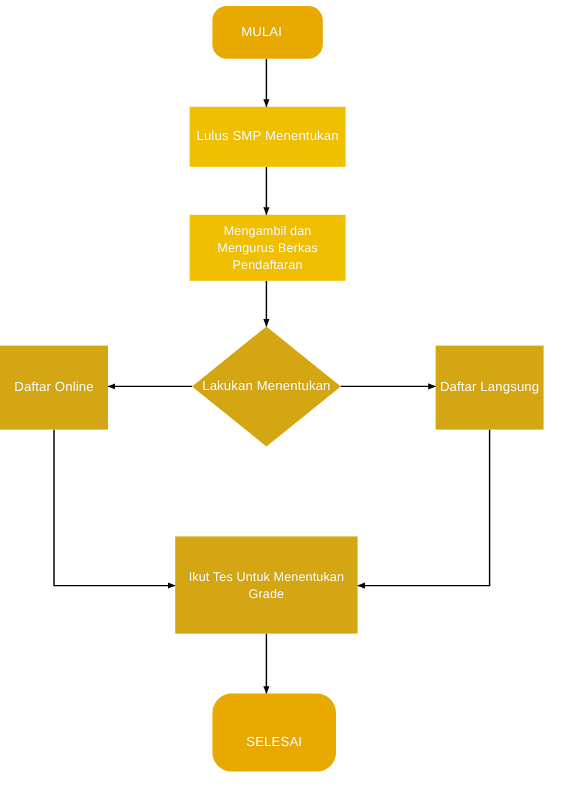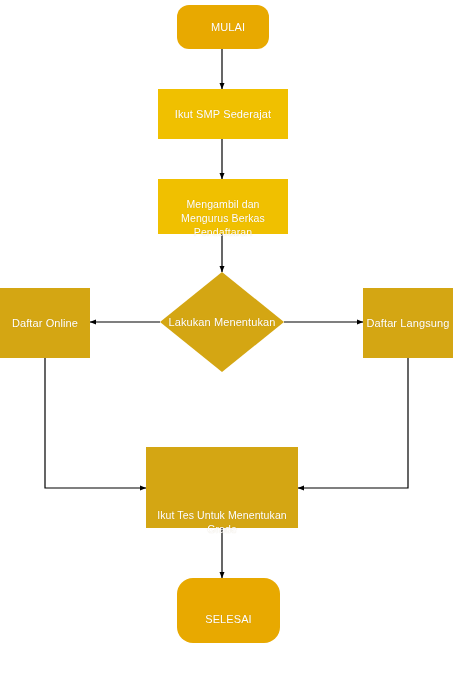--- a/index.html
+++ b/index.html
@@ -66,24 +66,24 @@
       <rect x="158" y="179" width="130" height="55" fill="#F0C000"></rect>
       <polygon points="222,272 284,322 222,372 160,322" fill="#D4A613"></polygon>
       <rect x="0" y="288" width="90" height="70" fill="#D4A613"></rect>
       <rect x="363" y="288" width="90" height="70" fill="#D4A613"></rect>
       <rect x="146" y="447" width="152" height="81" fill="#D4A613"></rect>
       <rect x="177" y="578" width="103" height="65" rx="16" ry="16" fill="#E8A900"></rect>
     </g>
 </svg>
 
 <div id="label-layer">
-    <div class="node-label" style="left: 177px; top: 5px; width: 82px; height: 44px; padding-left: 10px;">MULAI</div>
-    <div class="node-label" style="left: 158px; top: 89px; width: 130px; height: 50px;">Ikut SMP Sederajat</div>
-    <div class="node-label small" style="left: 158px; top: 190px; width: 130px; height: 55px;">Mengambil dan
+    <div class="node-label" style="left: 177px; top: 5px; width: 82px; height: 44px;">MULAI</div>
+    <div class="node-label" style="left: 158px; top: 89px; width: 130px; height: 50px;">Lulus SMP Menentukan</div>
+    <div class="node-label small" style="left: 158px; top: 179px; width: 130px; height: 55px;">Mengambil dan
 Mengurus Berkas
 Pendaftaran</div>
     <div class="node-label" style="left: 160px; top: 272px; width: 124px; height: 100px;">Lakukan Menentukan</div>
     <div class="node-label" style="left: 0px; top: 288px; width: 90px; height: 70px; text-align: right;">Daftar Online</div>
     <div class="node-label" style="left: 363px; top: 288px; width: 90px; height: 70px;">Daftar Langsung</div>
-    <div class="node-label small" style="left: 146px; top: 447px; width: 152px; height: 81px; margin-top: 34px;">Ikut Tes Untuk Menentukan
+    <div class="node-label small" style="left: 146px; top: 447px; width: 152px; height: 81px;">Ikut Tes Untuk Menentukan
 Grade</div>
     <div class="node-label" style="left: 177px; top: 578px; width: 103px; height: 81px;">SELESAI</div>
   </div>
 
 </body></html>

